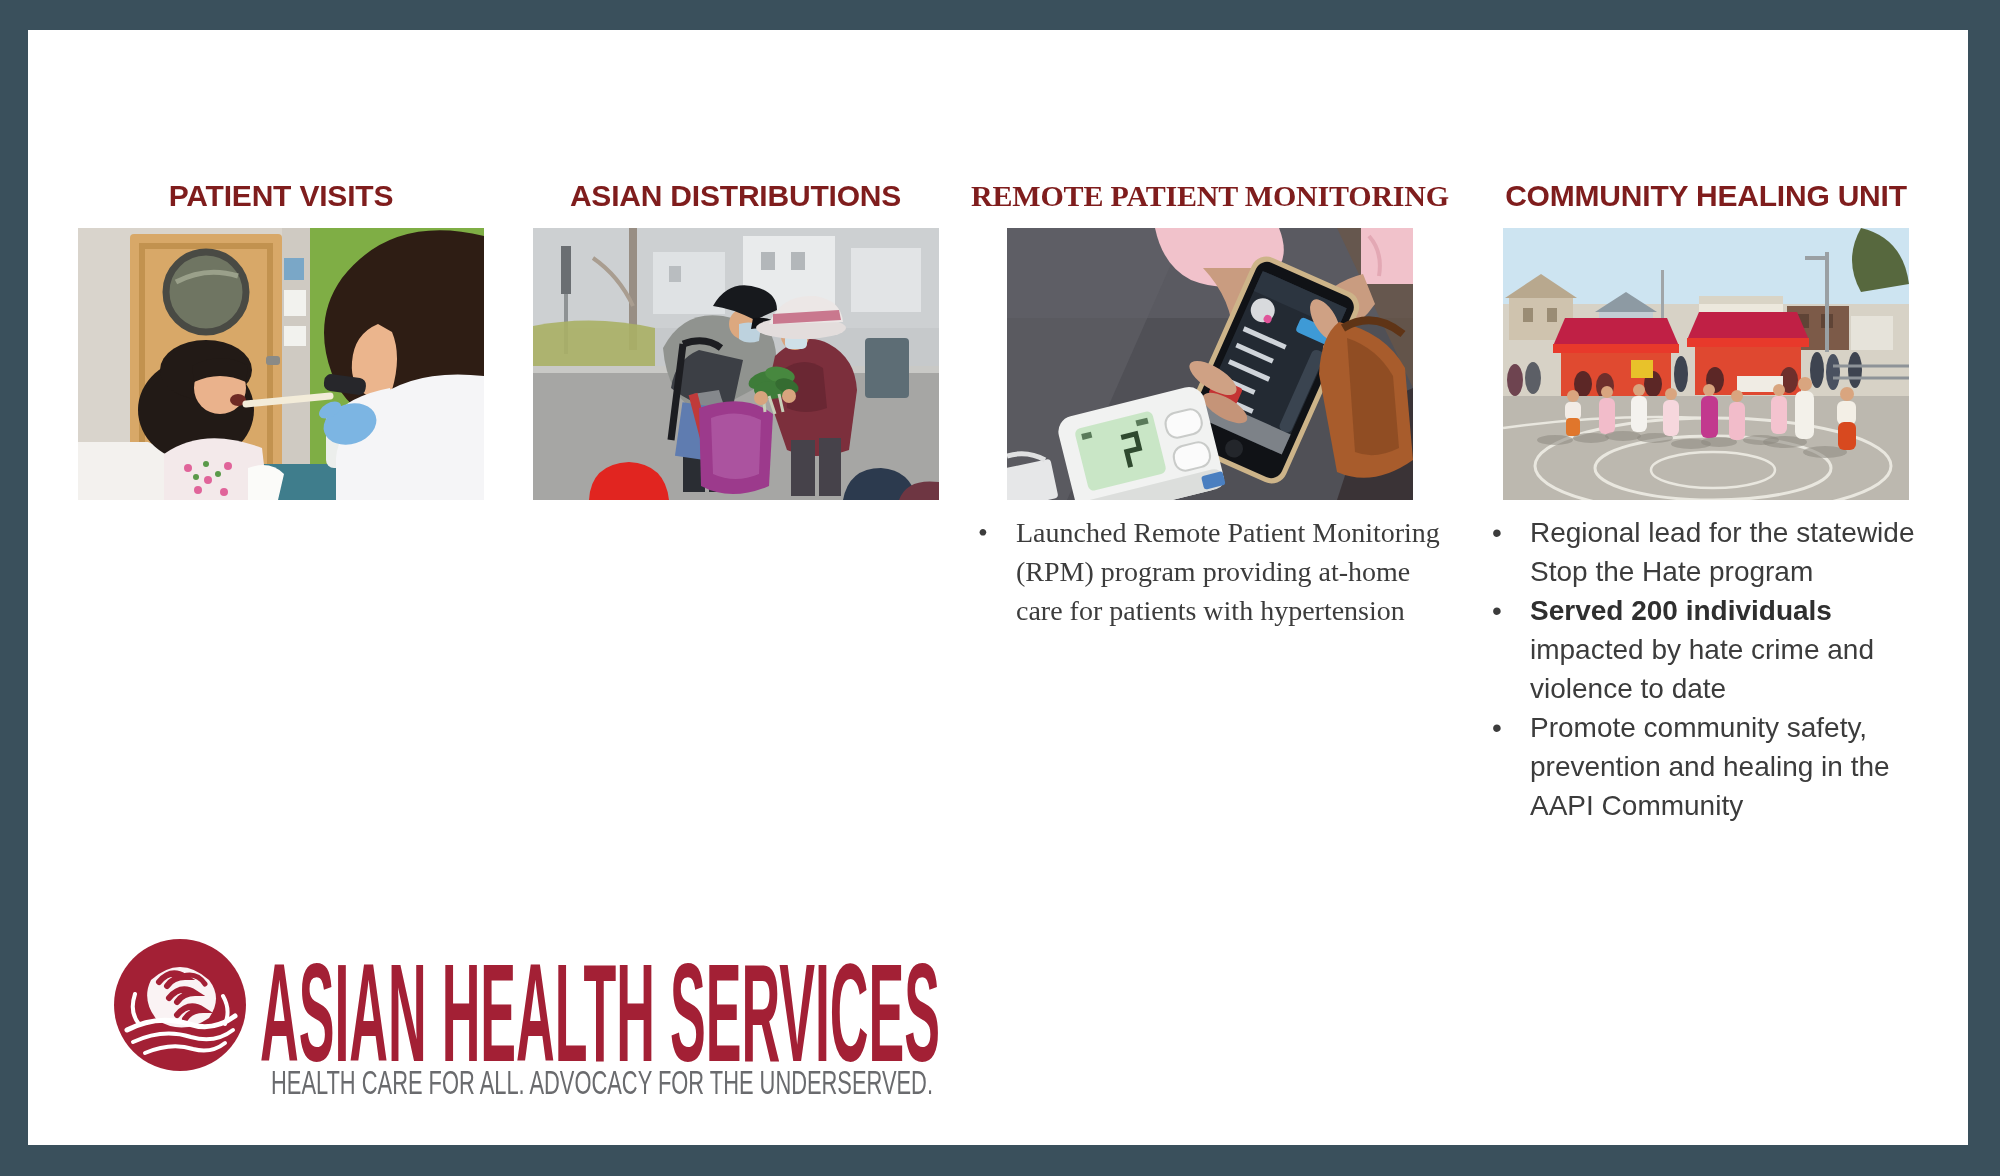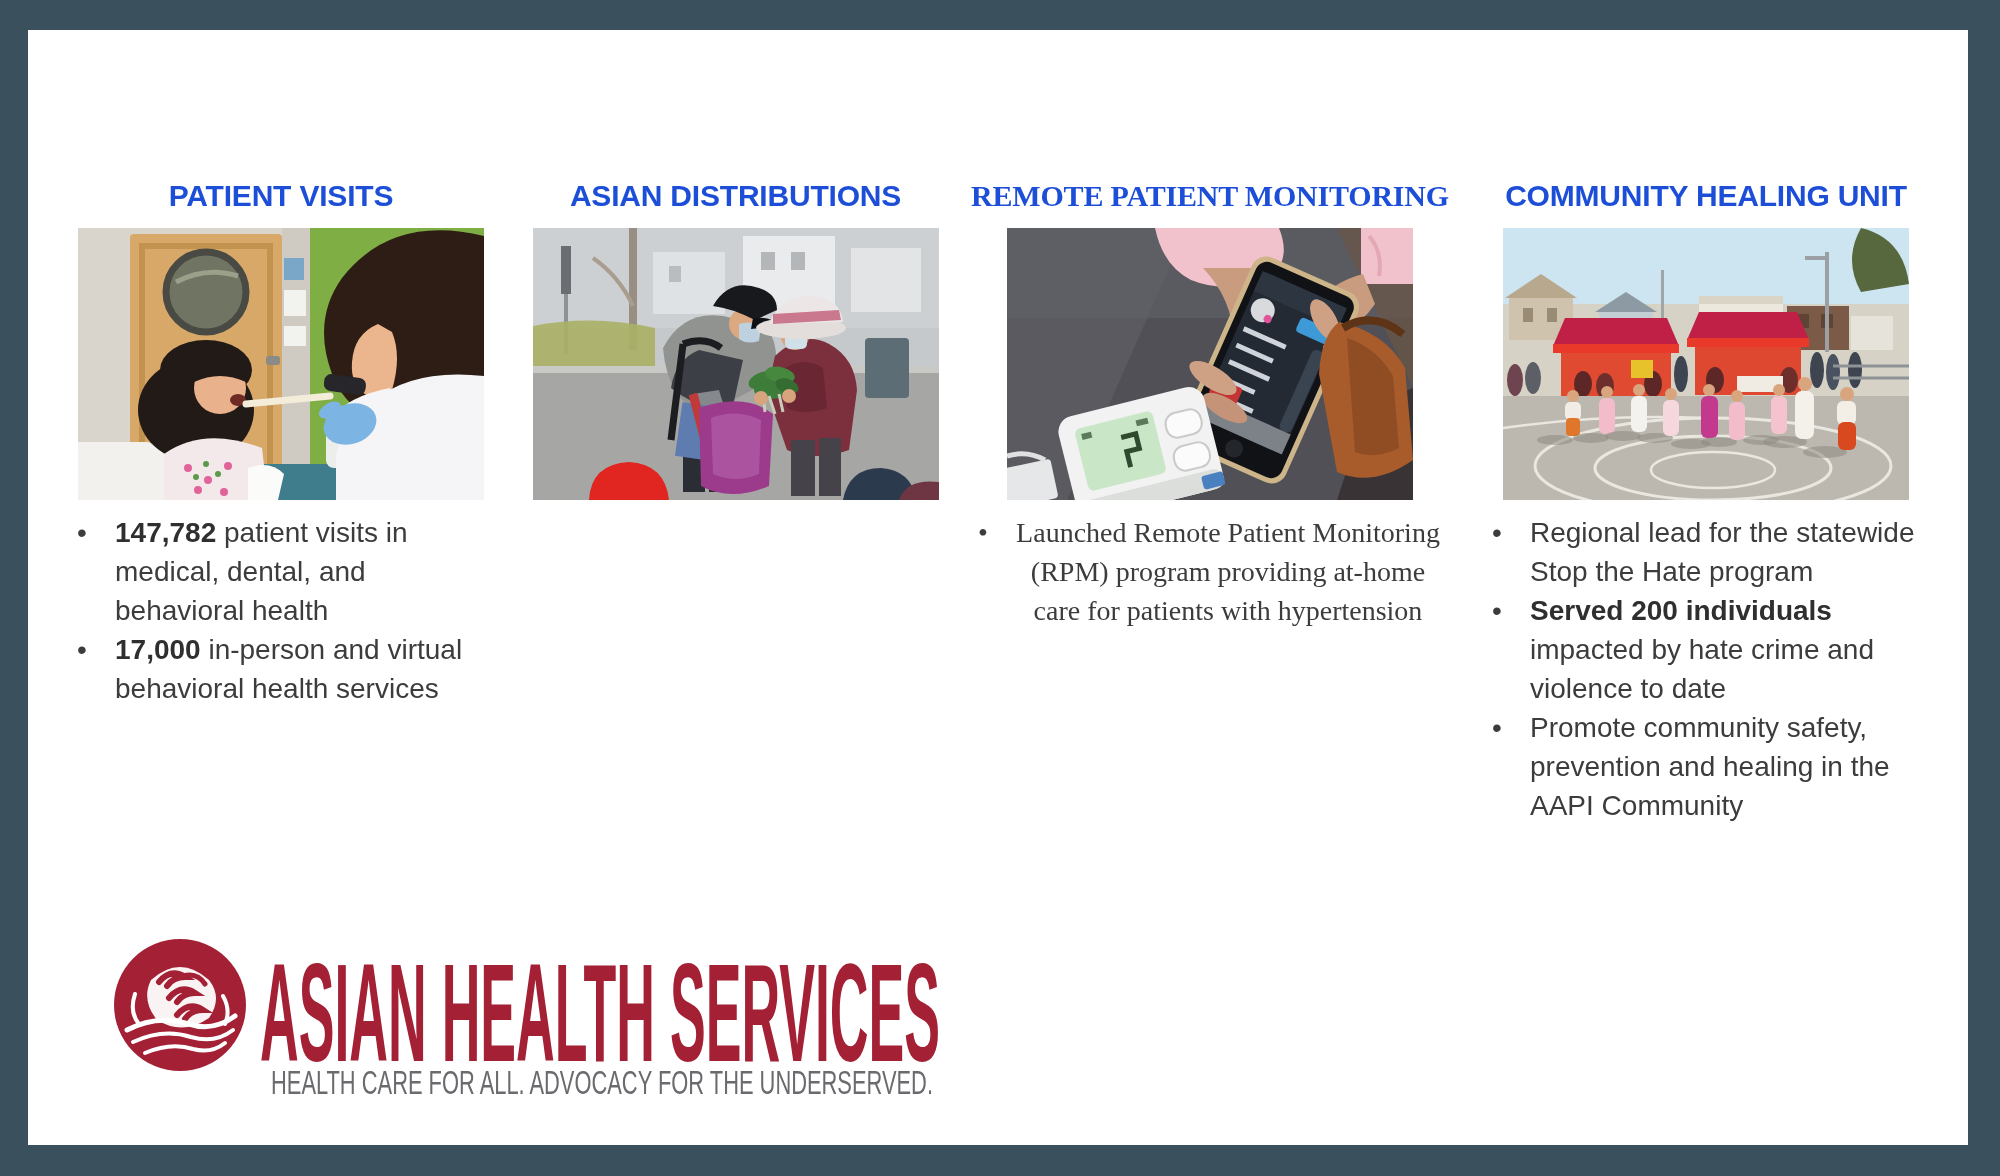--- a/index.html
+++ b/index.html
@@ -13,36 +13,36 @@
 
   
   .col{position:absolute;top:148px;}
   .col1{left:34px;width:438px;}
   .col2{left:480px;width:455px;}
   .col3{left:935px;width:494px;font-family:Liberation Serif, serif;}
   .col4{left:1449px;width:458px;}
 
   .hdr{
     margin:0;font-size:30px;line-height:36px;font-weight:700;text-align:center;
-    color:#1d4ed8;letter-spacing:-0.2px;white-space:nowrap;
+    color:#7f1d1d;letter-spacing:-0.2px;white-space:nowrap;
   }
   .photo{display:block;margin:14px auto 0;}
 
   .list{list-style:none;margin:13px 0 0 13px;padding:0;}
   .list li{
     position:relative;padding-left:40px;margin:0;
     font-size:28px;line-height:39px;color:#3C3C3C;
   }
   .list li::before{
     content:"\2022";position:absolute;left:2px;top:0;
     font-size:28px;color:#3C3C3C;
   }
   .col1 .list li{max-width:380px;}
   .col2 .list li{max-width:378px;}
-  .col3 .list li{max-width:424px;text-align:center;}
+  .col3 .list li{max-width:424px;}
   .col4 .list li{max-width:398px;}
   .b{font-weight:700;color:#2F2F2F;}
 
   
   .logo{position:absolute;left:85px;top:878px;width:880px;height:200px;}
   .emblem{position:absolute;left:0;top:30px;}
   .wordmark{position:absolute;left:145px;top:49px;}
   .tagline{position:absolute;left:131px;top:158px;}
 </style>
 </head>
@@ -88,24 +88,20 @@
 
         <path d="M406 8 q-92 -22 -142 42 q-30 42 -10 96 q10 28 38 44 l114 8 Z" fill="#2e1d14"></path>
         <path d="M300 96 q-24 10 -26 38 q-2 24 16 34 l24 -6 q10 -34 0 -58 Z" fill="#ebb58d"></path>
         <path d="M406 148 q-72 -8 -112 26 q-34 28 -36 56 l0 42 h148 Z" fill="#f5f5f7"></path>
         <path d="M312 160 q-42 8 -58 30 l14 26 q32 -10 54 -20 Z" fill="#f5f5f7"></path>
         <rect x="246" y="148" width="42" height="17" rx="7" fill="#27272b" transform="rotate(8 267 156)"></rect>
         <ellipse cx="272" cy="196" rx="27" ry="20" fill="#7cb5e3" transform="rotate(-18 272 196)"></ellipse>
         <ellipse cx="252" cy="182" rx="12" ry="7" fill="#7cb5e3" transform="rotate(-30 252 182)"></ellipse>
         <path d="M168 176 L252 168" stroke="#f3ecd9" stroke-width="7" stroke-linecap="round"></path>
       </svg>
-      <ul class="list">
-        <li><span class="b">147,782</span><span> patient visits in medical, dental, and behavioral health</span></li>
-        <li><span class="b">17,000</span><span> in-person and virtual behavioral health services</span></li>
-      </ul>
     </section>
 
     <section class="col col2">
       <h2 class="hdr">ASIAN DISTRIBUTIONS</h2>
       <svg class="photo" width="406" height="272" viewBox="0 0 406 272" role="img" aria-label="Two masked older community members outdoors exchanging fresh greens over a cart with magenta bags">
         <rect width="406" height="272" fill="#c6c9cb"></rect>
         <rect x="0" y="0" width="406" height="100" fill="#cdd0d2"></rect>
         <rect x="210" y="8" width="92" height="74" fill="#e9ebec"></rect>
         <rect x="120" y="24" width="72" height="62" fill="#dfe2e4"></rect>
         <rect x="318" y="20" width="70" height="64" fill="#e2e4e6"></rect>

